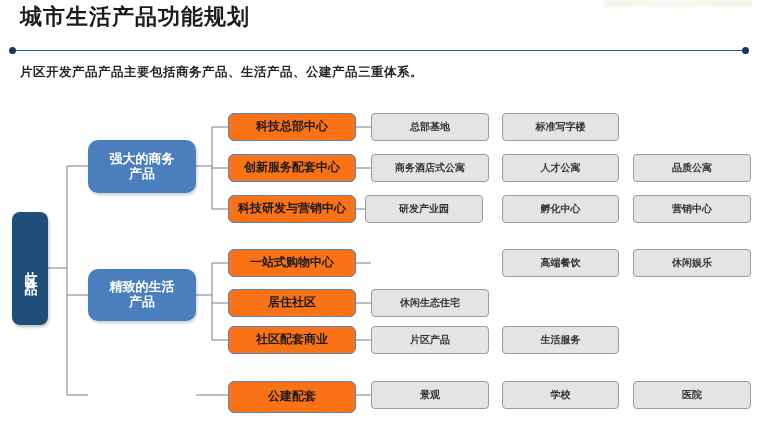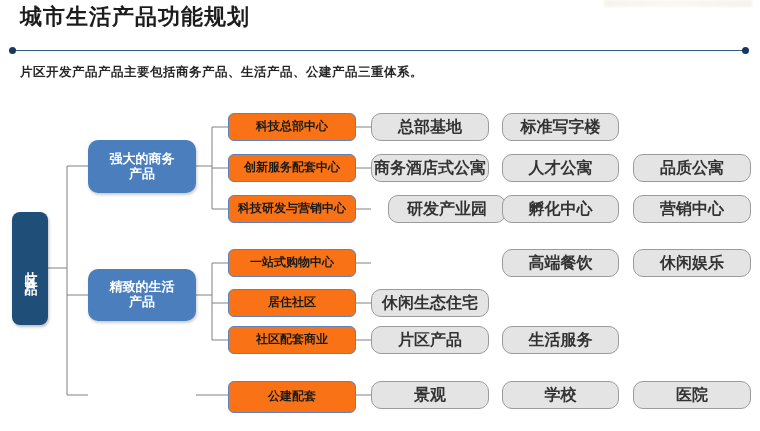--- a/index.html
+++ b/index.html
@@ -26,22 +26,22 @@
 
   .node{position:absolute;display:flex;align-items:center;justify-content:center;
     box-sizing:border-box;text-align:center;line-height:1.15;}
   .root{background:#1f4e79;color:#ffffff;border-radius:8px;font-weight:bold;font-size:13px;
     writing-mode:vertical-rl;text-orientation:upright;letter-spacing:4px;
     box-shadow:1px 2px 3px rgba(0,0,0,0.25);}
   .l2{background:#4a7ebc;color:#ffffff;border-radius:10px;font-weight:bold;font-size:13px;
     padding:0 20px;box-shadow:1px 2px 3px rgba(0,0,0,0.2);}
   .l3{background:#f97316;border:1.5px solid #5b83c0;border-radius:6px;color:#1a1a1a;
     font-weight:bold;font-size:12px;}
-  .l4{background:#e4e4e4;border:1.3px solid #9b9b9b;border-radius:10px;color:#333333;
-    font-weight:600;font-size:16px;}
+  .l4{background:#e4e4e4;border:1.3px solid #9b9b9b;border-radius:4px;color:#333333;
+    font-weight:600;font-size:10px;}
 </style>
 </head>
 <body>
 
 <div class="page">
 
   <div class="watermark"></div>
 
   <h1 class="title">城市生活产品功能规划</h1>
 
@@ -96,21 +96,21 @@
   <div class="node l3" style="left:228px;top:326px;width:128px;height:28px">社区配套商业</div>
   <div class="node l3" style="left:228px;top:381px;width:128px;height:32px">公建配套</div>
 
   <div class="node l4" style="left:371px;top:113px;width:118px;height:28px">总部基地</div>
   <div class="node l4" style="left:502px;top:113px;width:117px;height:28px">标准写字楼</div>
 
   <div class="node l4" style="left:371px;top:154px;width:118px;height:28px">商务酒店式公寓</div>
   <div class="node l4" style="left:502px;top:154px;width:117px;height:28px">人才公寓</div>
   <div class="node l4" style="left:633px;top:154px;width:118px;height:28px">品质公寓</div>
 
-  <div class="node l4" style="left:388px;top:195px;width:118px;height:28px">研发产业园</div>
+  <div class="node l4" style="left:365px;top:195px;width:118px;height:28px">研发产业园</div>
   <div class="node l4" style="left:502px;top:195px;width:117px;height:28px">孵化中心</div>
   <div class="node l4" style="left:633px;top:195px;width:118px;height:28px">营销中心</div>
 
   <div class="node l4" style="left:502px;top:249px;width:117px;height:28px">高端餐饮</div>
   <div class="node l4" style="left:633px;top:249px;width:118px;height:28px">休闲娱乐</div>
 
   <div class="node l4" style="left:371px;top:289px;width:118px;height:28px">休闲生态住宅</div>
 
   <div class="node l4" style="left:371px;top:326px;width:118px;height:28px">片区产品</div>
   <div class="node l4" style="left:502px;top:326px;width:117px;height:28px">生活服务</div>

